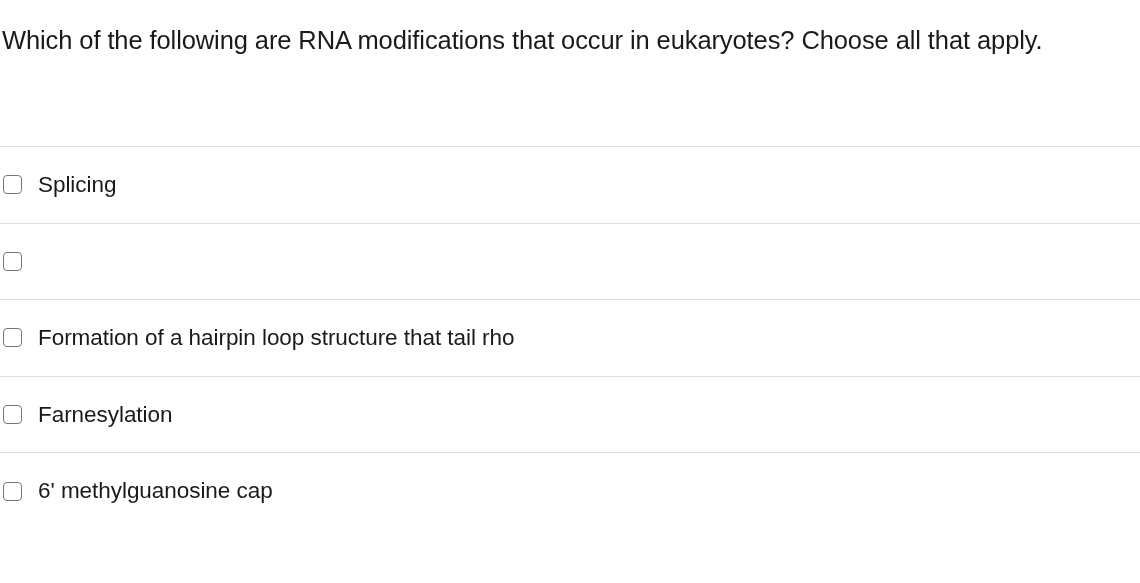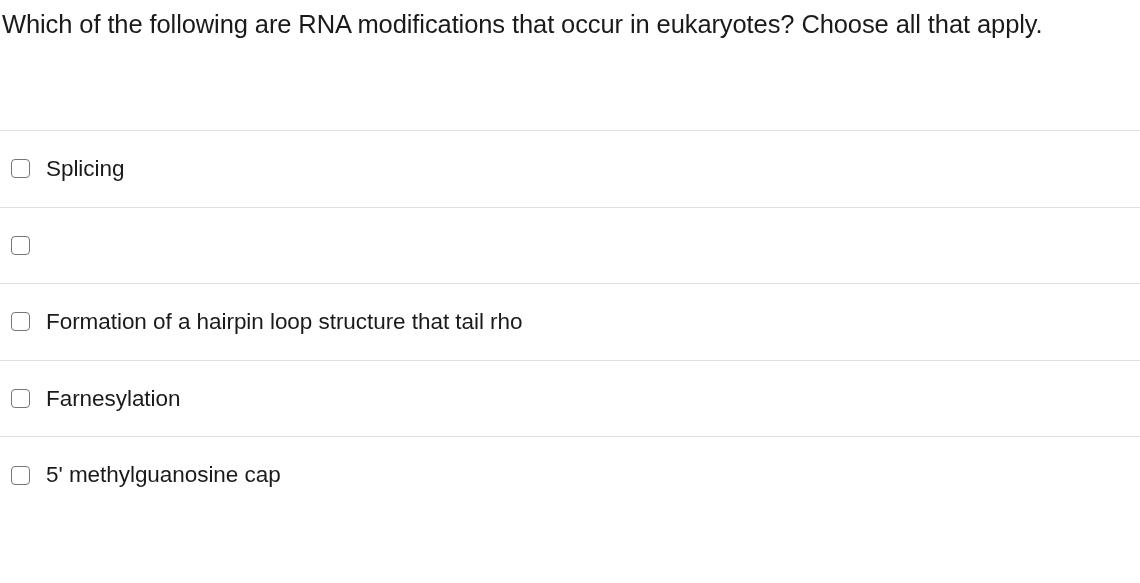--- a/index.html
+++ b/index.html
@@ -14,20 +14,21 @@
     font-family: "Liberation Sans", "DejaVu Sans", sans-serif;
     color: #1a1a1a;
     -webkit-font-smoothing: antialiased;
   }
 
   .quiz {
     width: 1140px;
     height: 474px;
     position: relative;
     box-sizing: border-box;
+    margin-top: 16px;
   }
 
   
   .question-block {
     padding: 0 0 0 2px;
     margin: 0;
   }
   .question-text {
     font-size: 25.5px;
     line-height: 44px;
@@ -50,21 +51,21 @@
     left: 0;
     width: 1140px;
   }
   .option-row {
     position: relative;
     height: 76.6px;
     display: flex;
     align-items: center;
     border-top: 1.5px solid #e0e0e0;
     box-sizing: border-box;
-    padding-left: 11px;
+    padding-left: 3px;
   }
 
   .checkbox {
     width: 19px;
     height: 19px;
     min-width: 19px;
     border: 1.5px solid #767676;
     border-radius: 4px;
     background: #ffffff;
     box-sizing: border-box;
@@ -111,17 +112,17 @@
       <span class="option-label">Formation of a hairpin loop structure that tail rho</span>
     </li>
 
     <li class="option-row">
       <span class="checkbox"></span>
       <span class="option-label">Farnesylation</span>
     </li>
 
     <li class="option-row">
       <span class="checkbox"></span>
-      <span class="option-label">5' methylguanosine cap</span>
+      <span class="option-label">6' methylguanosine cap</span>
     </li>
 
   </ul>
 </div>
 
 </body></html>

